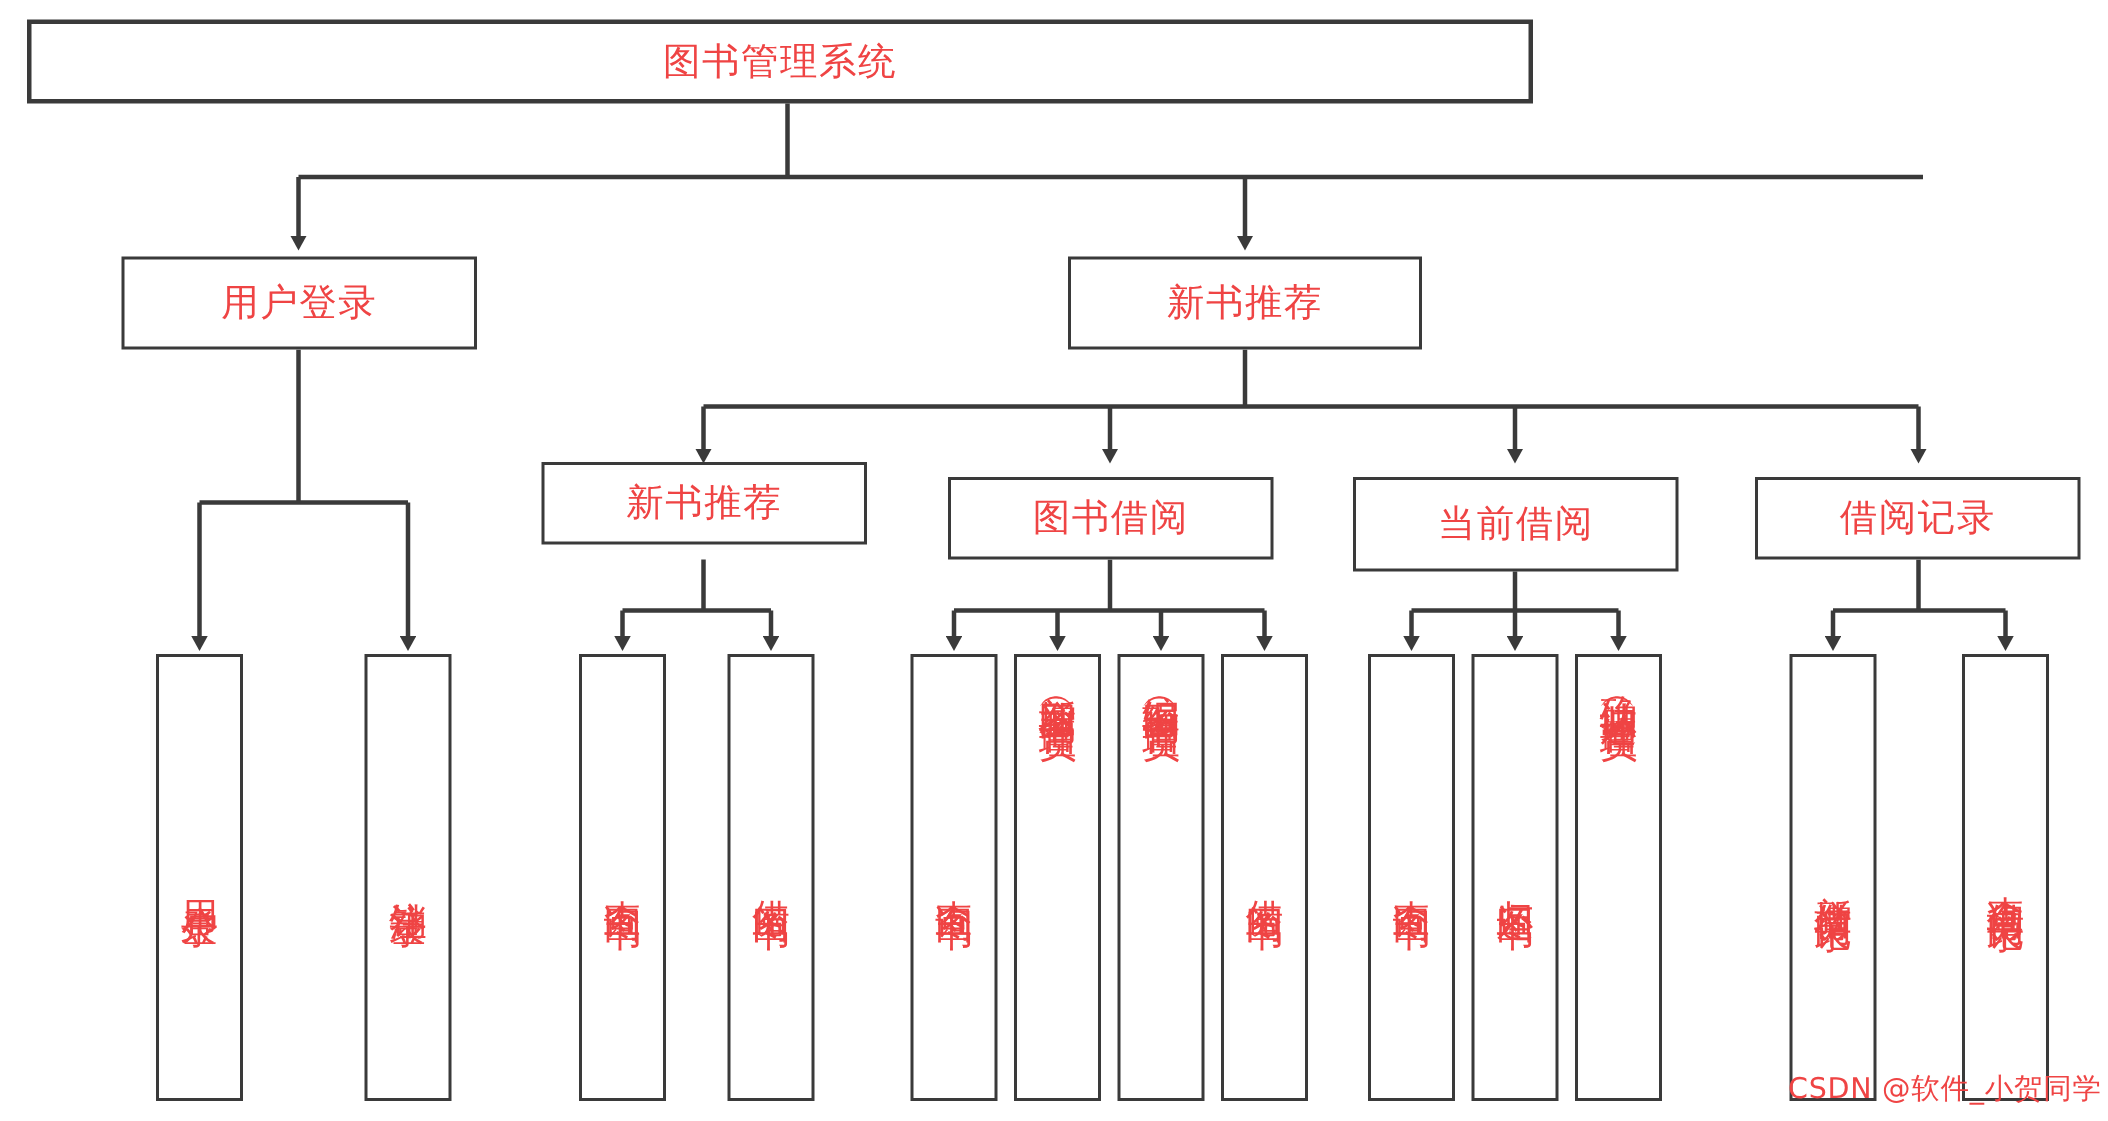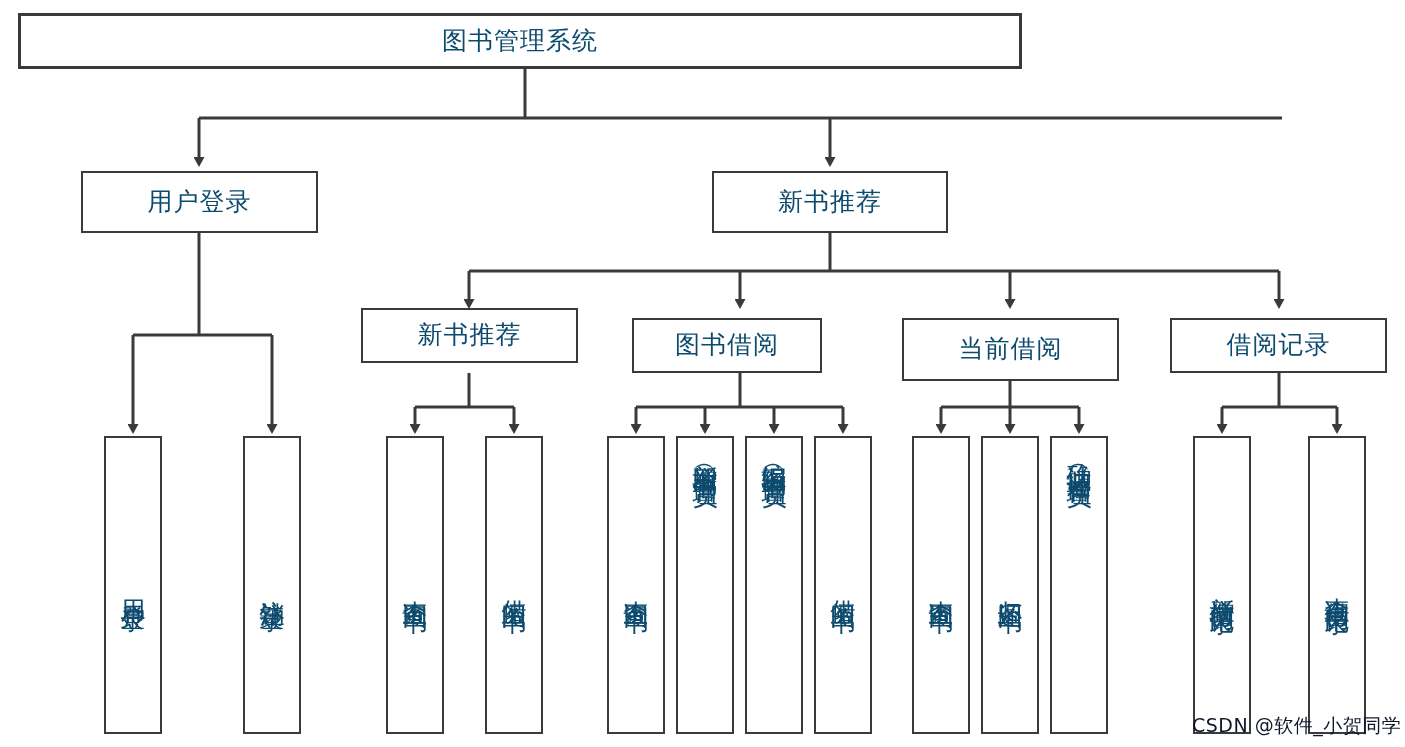--- a/index.html
+++ b/index.html
@@ -34,21 +34,21 @@
     display: flex;
     align-items: center;
     justify-content: center;
   }
   .node.root {
     border-width: 3px;
   }
   .node-label {
     font-size: 25px;
     line-height: 1.15;
-    color: #0c4a6e;
+    color: #ef4444;
     letter-spacing: 1px;
     white-space: nowrap;
   }
   .node.leaf {
     align-items: flex-start;
     justify-content: center;
     padding-top: 4px;
   }
   .node.leaf .node-label {
     writing-mode: vertical-rl;
@@ -59,21 +59,21 @@
     white-space: nowrap;
     padding-top: 2px;
   }
   .node.leaf.centered {
     align-items: center;
     padding-top: 0;
   }
   .watermark {
     position: absolute;
     font-size: 19px;
-    color: #0f172a;
+    color: #ef4444;
     white-space: nowrap;
     letter-spacing: 0.5px;
   }
 </style>
 </head>
 <body>
 
 <div id="canvas">
 
   <svg class="edges" viewBox="0 0 1405 747">
@@ -149,21 +149,21 @@
   <div class="node" style="left:81px; top:171px; width:237px; height:62px;">
     <span class="node-label">用户登录</span>
   </div>
   <div class="node" style="left:712px; top:171px; width:236px; height:62px;">
     <span class="node-label">新书推荐</span>
   </div>
 
   <div class="node" style="left:361px; top:308px; width:217px; height:55px;">
     <span class="node-label">新书推荐</span>
   </div>
-  <div class="node" style="left:632px; top:318px; width:190px; height:55px;">
+  <div class="node" style="left:632px; top:318px; width:217px; height:55px;">
     <span class="node-label">图书借阅</span>
   </div>
   <div class="node" style="left:902px; top:318px; width:217px; height:63px;">
     <span class="node-label">当前借阅</span>
   </div>
   <div class="node" style="left:1170px; top:318px; width:217px; height:55px;">
     <span class="node-label">借阅记录</span>
   </div>
 
   <div class="node leaf centered" style="left:104px; top:436px; width:58px; height:298px;">

